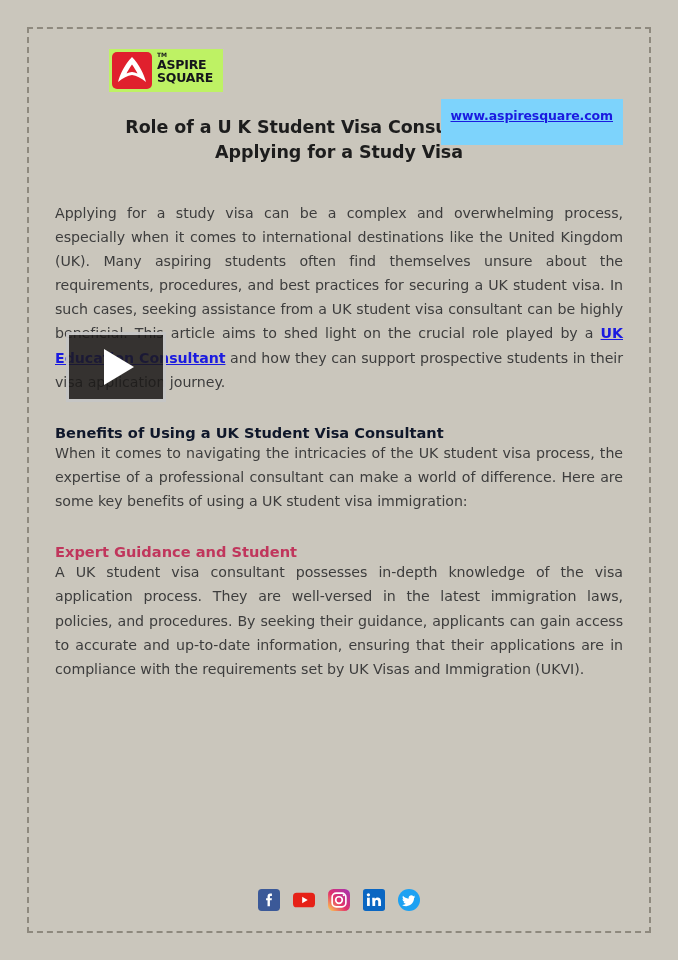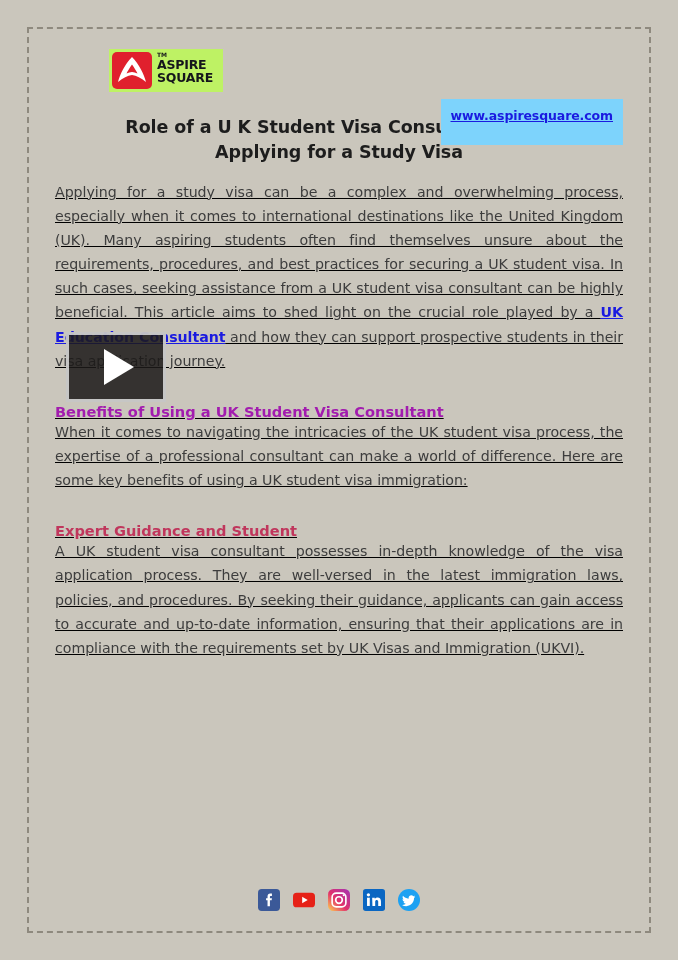--- a/index.html
+++ b/index.html
@@ -107,21 +107,21 @@
     width: 508px;
     text-align: center;
     font-size: 17.5px;
     font-weight: 700;
     color: #1d1d1d;
     line-height: 1.42;
     letter-spacing: -0.1px;
   }
 
   
-  .content { margin-top: 15px; text-decoration: underline; }
+  .content { margin-top: 36px; }
 
   p.body-text {
     margin: 0;
     text-align: justify;
     text-justify: inter-word;
     font-size: 14.2px;
     line-height: 1.70;
     color: #3d3d3d;
     letter-spacing: -0.05px;
   }
@@ -129,21 +129,21 @@
   .inline-link {
     color: #1a1ae0;
     text-decoration: underline;
     font-weight: 600;
   }
 
   h2.section-heading {
     margin: 30px 0 0 0;
     font-size: 14.6px;
     font-weight: 700;
-    color: #a21caf;
+    color: #0f172a;
     letter-spacing: 0px;
   }
   h3.sub-heading {
     margin: 30px 0 0 0;
     font-size: 14.6px;
     font-weight: 600;
     color: #c0365c;
     letter-spacing: 0px;
   }
   .gap-after-head { margin-top: 14px; }

